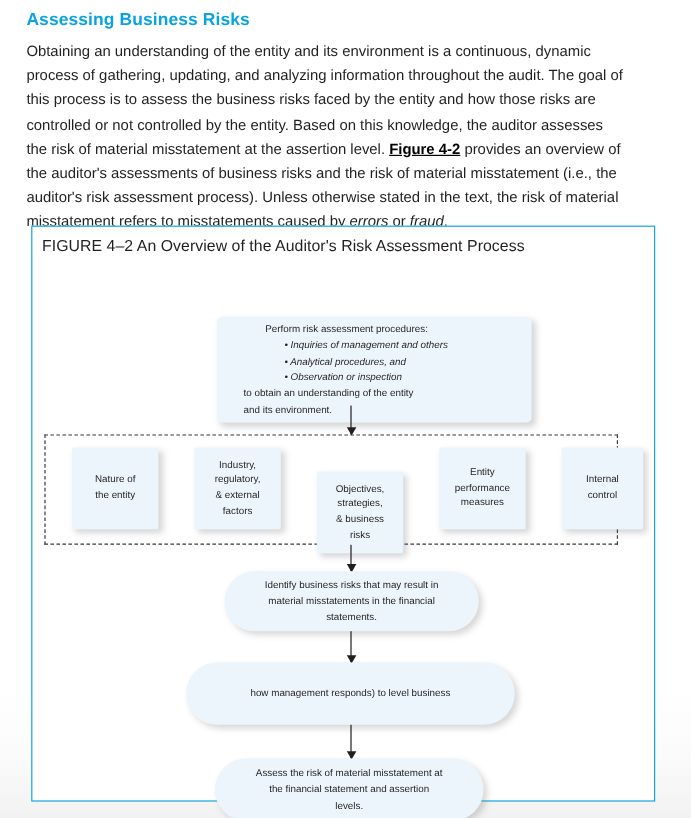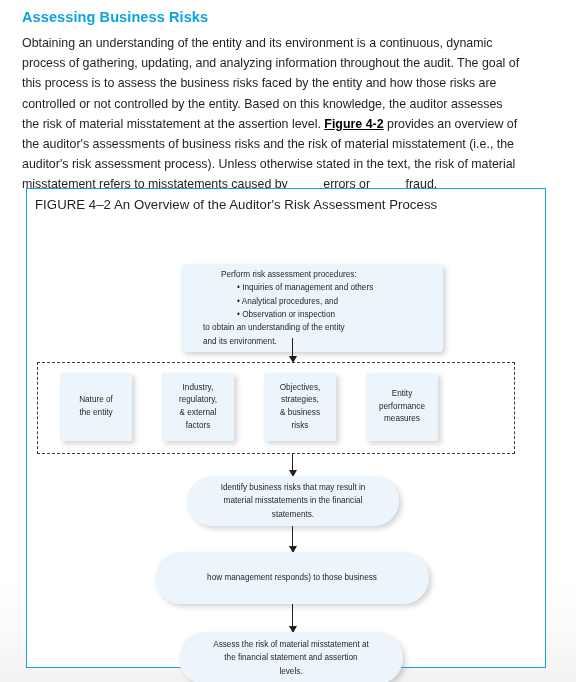--- a/index.html
+++ b/index.html
@@ -36,22 +36,22 @@
     text-align: left;
     max-width: 500px;
   }
   .link {
     color: #000000;
     font-weight: bold;
     text-decoration: underline;
     cursor: pointer;
   }
   .term {
+    font-style: italic;
     border-bottom: 1px dotted #231f20;
-    margin-left: 32px;
   }
 
   
   .figure-frame {
     position: absolute;
     left: 26px;
     top: 188px;
     width: 520px;
     height: 480px;
     border: 1.5px solid #12a5dd;
@@ -93,21 +93,21 @@
 
   
   #node-perform {
     left: 154px; top: 52px; width: 262px; height: 88px;
     padding: 8px 14px 8px 18px;
     border-radius: 4px;
     align-items: stretch;
     font-size: 8.2px;
   }
   #node-perform .ln { text-align: left; padding-left: 22px; }
-  #node-perform .ln.b { text-align: left; padding-left: 38px; }
+  #node-perform .ln.b { text-align: left; padding-left: 38px; font-style: italic; }
 
   #node-identify {
     left: 160px; top: 264px; width: 212px; height: 50px;
     padding: 0 16px;
   }
   #node-evaluate {
     left: 128px; top: 340px; width: 274px; height: 52px;
     padding: 0 16px;
   }
   #node-assess {
@@ -129,21 +129,21 @@
     top: 10px;
     height: 68px;
     width: 72px;
     padding: 0 4px;
     font-size: 8.2px;
     line-height: 1.55;
     box-shadow: 3px 3px 5px rgba(120,120,120,0.30);
   }
   #node-nature   { left: 22px;  }
   #node-industry { left: 124px; }
-  #node-object   { left: 226px; }
+  #node-object   { left: 226px; margin-top: 20px; }
   #node-entity   { left: 328px; }
   #node-internal { left: 430px; width: 68px; }
 
   
   .arrow {
     position: absolute;
     width: 1px;
     background: #231f20;
   }
   .arrow::after {
@@ -202,34 +202,38 @@
         <span class="ln">Objectives,</span>
         <span class="ln">strategies,</span>
         <span class="ln">&amp; business</span>
         <span class="ln">risks</span>
       </div>
       <div class="node square" id="node-entity">
         <span class="ln">Entity</span>
         <span class="ln">performance</span>
         <span class="ln">measures</span>
       </div>
+      <div class="node square" id="node-internal">
+        <span class="ln">Internal</span>
+        <span class="ln">control</span>
+      </div>
     </div>
 
     <div class="arrow" id="arrow-2"></div>
 
     <div class="node pill" id="node-identify">
       <span class="ln">Identify business risks that may result in</span>
       <span class="ln">material misstatements in the financial</span>
       <span class="ln">statements.</span>
     </div>
 
     <div class="arrow" id="arrow-3"></div>
 
     <div class="node pill" id="node-evaluate">
-      <span class="ln">how management responds) to those business</span>
+      <span class="ln">how management responds) to level business</span>
     </div>
 
     <div class="arrow" id="arrow-4"></div>
 
     <div class="node pill" id="node-assess">
       <span class="ln">Assess the risk of material misstatement at</span>
       <span class="ln">the financial statement and assertion</span>
       <span class="ln">levels.</span>
     </div>
 

